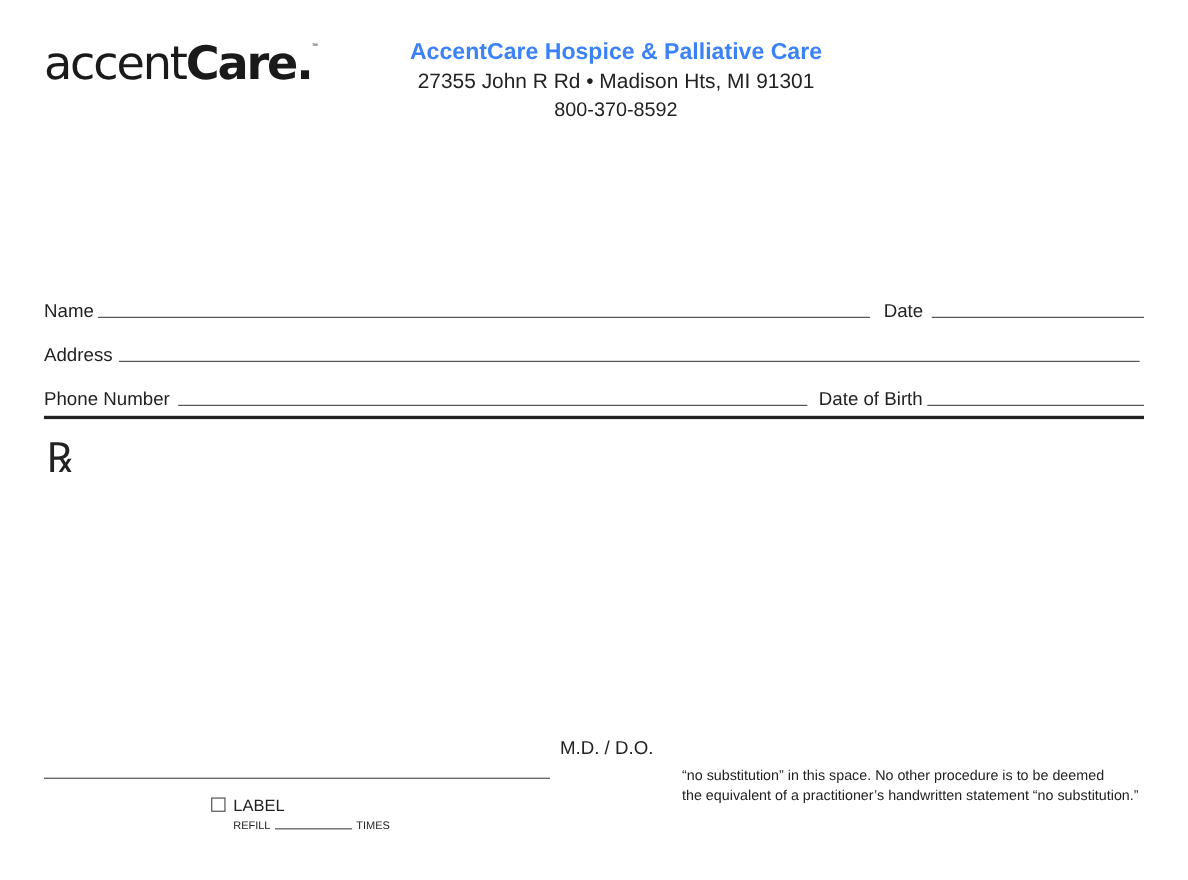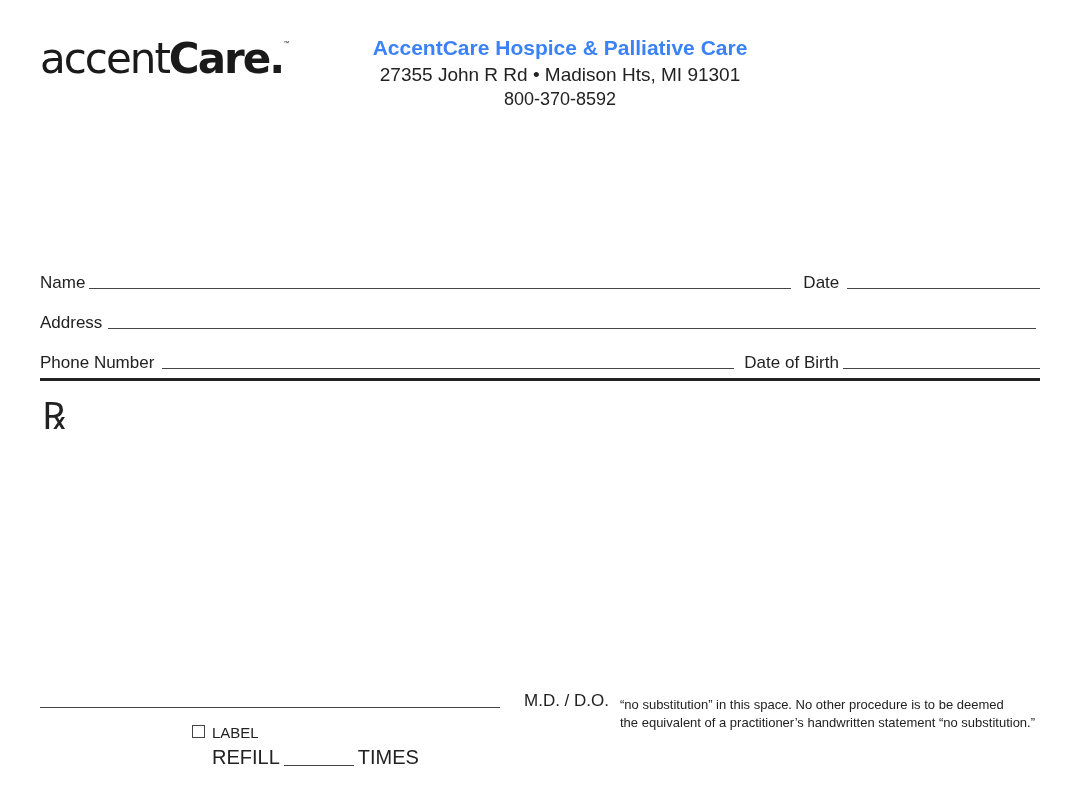--- a/index.html
+++ b/index.html
@@ -12,24 +12,24 @@
   .hdr { left:340px; width:440px; text-align:center; }
   .hdr-title { top:36px; font-size:21px; font-weight:bold; color:#3b82f6; }
   .hdr-addr { top:64px; font-size:19px; color:#222; }
   .hdr-phone { top:89px; font-size:18px; color:#222; }
   .row { left:40px; width:1000px; height:24px; display:flex; align-items:flex-end; font-size:17px; }
   .lbl { white-space:nowrap; padding-right:4px; }
   .line { border-bottom:1px solid #444; height:0; margin-bottom:4px; }
   .divider { left:40px; top:378px; width:1000px; height:3px; background:#222; }
   .rx { left:42px; top:388px; font-family:"DejaVu Serif", serif; font-size:38px; color:#222; }
   .sigline { left:40px; top:707px; width:460px; border-bottom:1px solid #444; }
-  .mddo { left:509px; top:691px; font-size:17px;margin-left:15px; }
+  .mddo { left:509px; top:670px; font-size:17px; }
   .checkbox { left:192px; top:725px; width:11px; height:11px; border:1px solid #444; background:#fff; }
   .lbl-label { left:212px; top:724px; font-size:15px; }
-  .refill { left:212px; top:746px; font-size:20px; display:flex; align-items:flex-end; }
+  .refill { left:212px; top:746px; font-size:10px; display:flex; align-items:flex-end; }
   .refill .line { width:70px; margin:0 4px 3px 4px; }
   .notice { left:620px; top:696px; font-size:13px; line-height:18px; width:440px; }
 </style>
 </head>
 <body>
 
 <div class="abs logo">
   <span class="light">accent</span><span class="bold">Care</span><span class="bold">.</span><span class="tm">™</span>
 </div>
 

